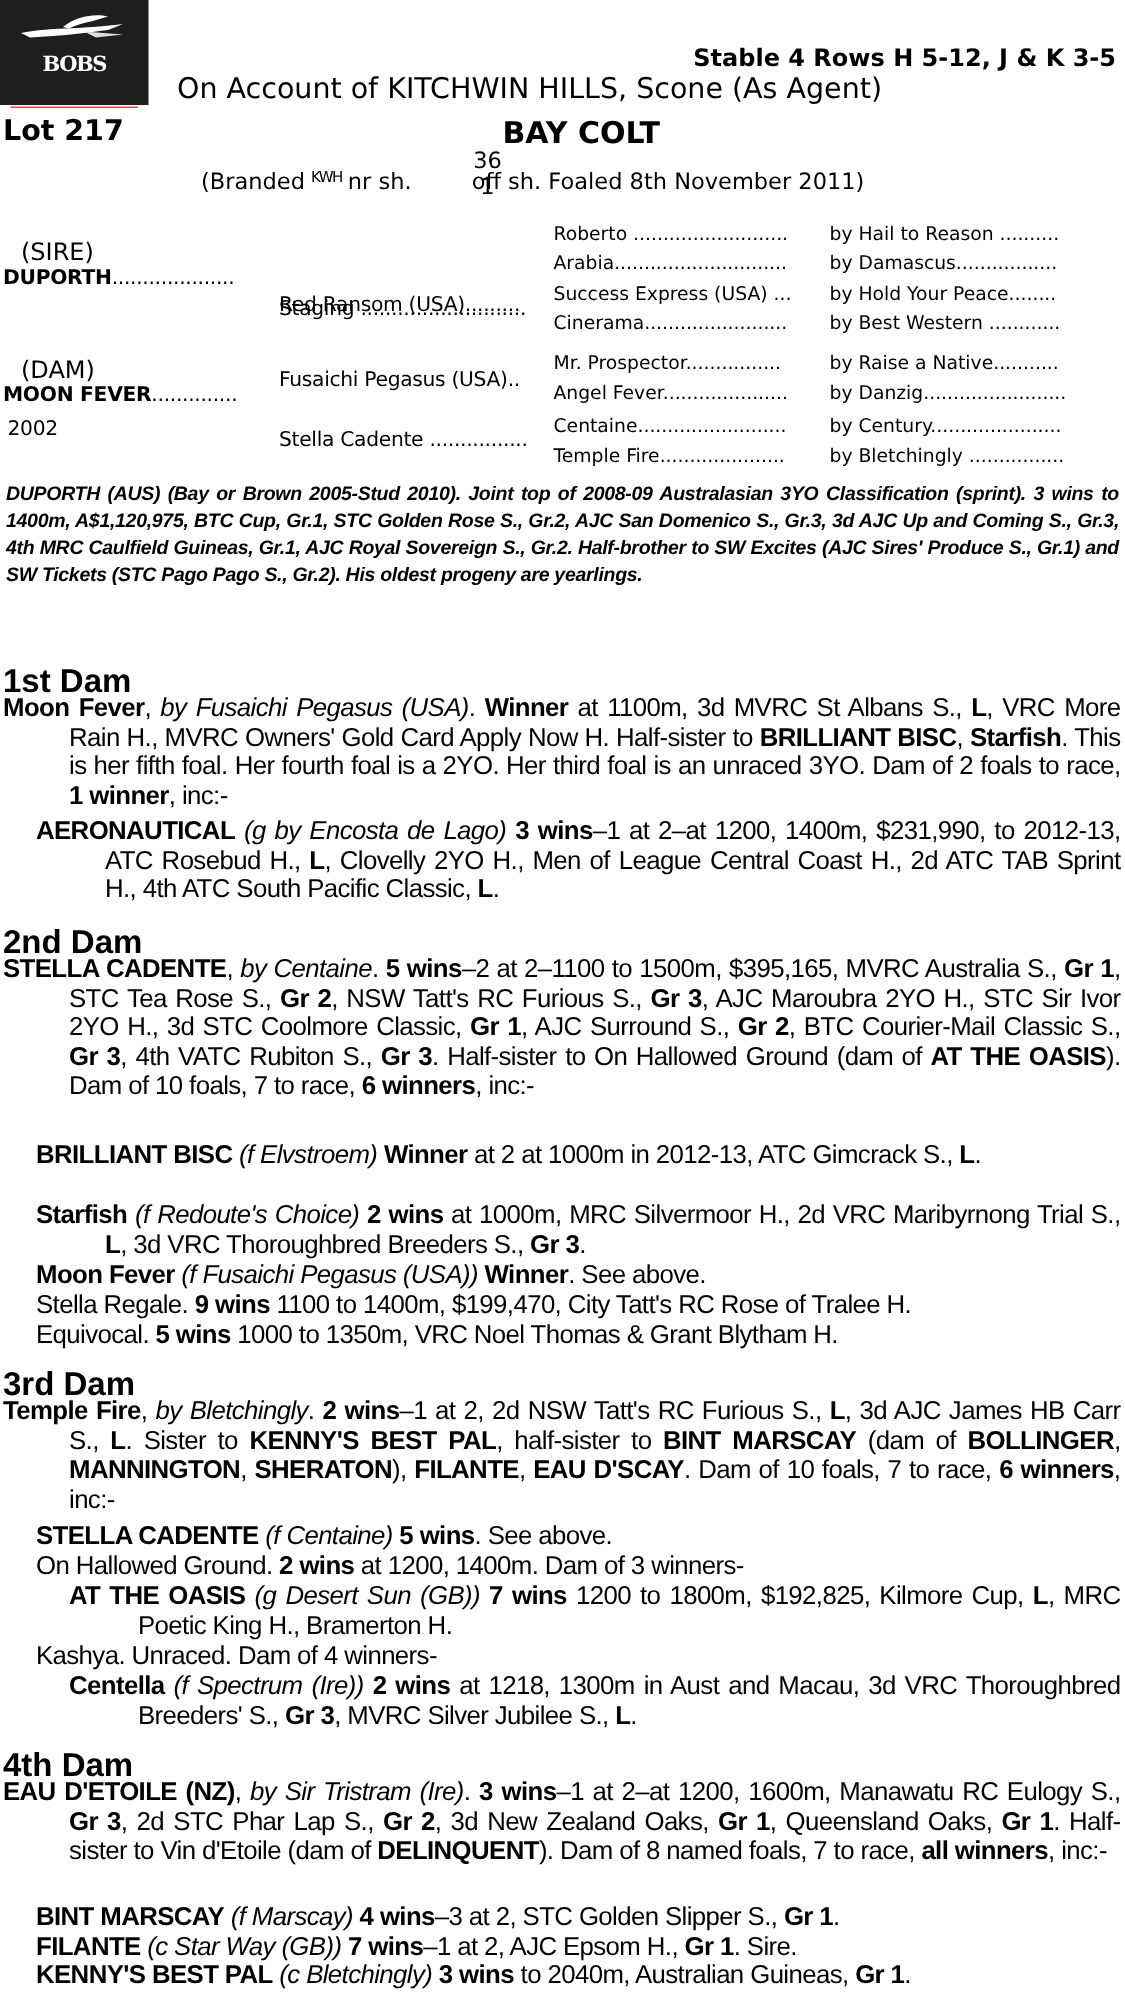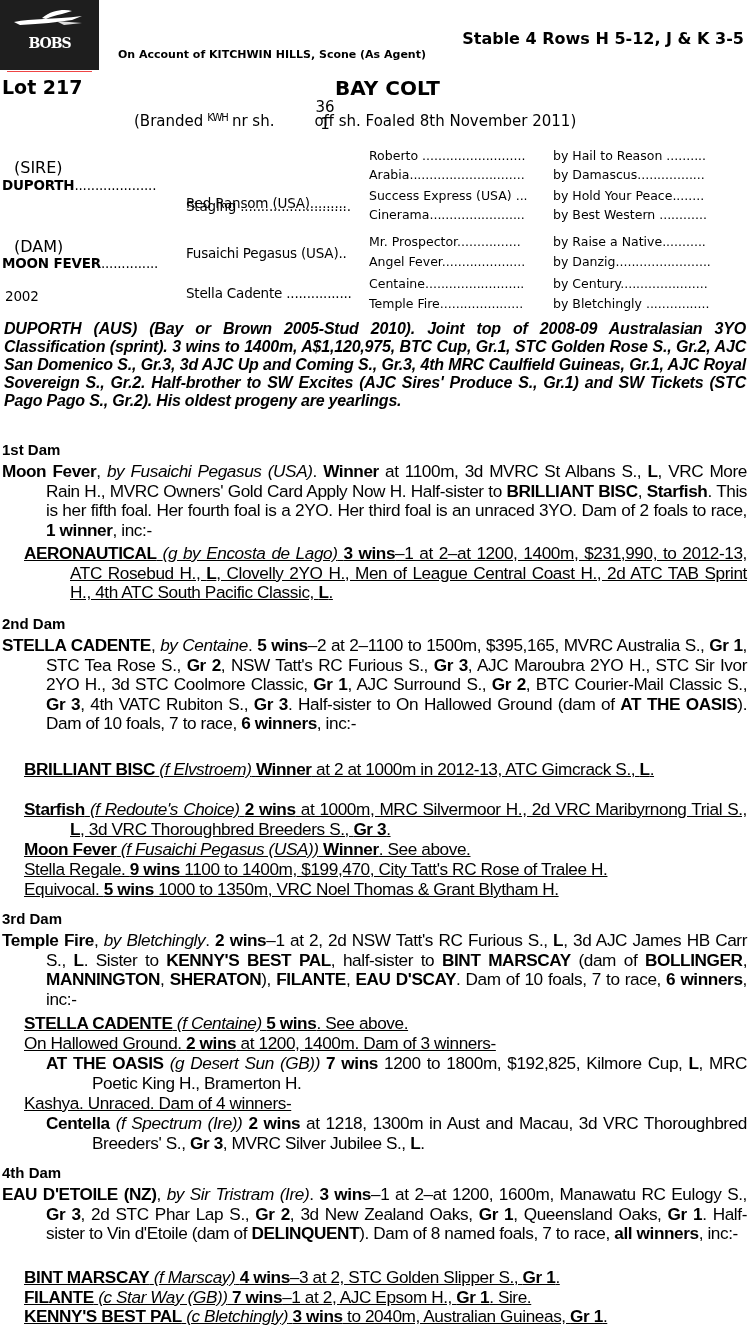--- a/index.html
+++ b/index.html
@@ -7,38 +7,38 @@
          font-family: "DejaVu Sans", sans-serif; color: #000; }
   .abs { position: absolute; white-space: nowrap; }
   .logo { left: 0; top: 0; width: 99px; height: 70px; background: #1e1e1e;
           color: #fff; text-align: center; }
   .logo .bird { position: absolute; left: 12px; top: 8px; width: 75px; height: 20px; }
   .logo .bobs { position: absolute; left: 0; right: 0; top: 32px; font-family: "DejaVu Serif", serif;
                 font-size: 14px; font-weight: bold; letter-spacing: -1px; line-height: 22px; }
   .logo .elig { position: absolute; left: 0; right: 0; top: 55px; font-family: "DejaVu Serif", serif;
                 font-size: 8.5px; letter-spacing: 1px; border-top: 1px solid #ef4444; margin: 16px 7px; line-height: 10px; }
   .stable { right: 6px; top: 29px; font-size: 16px; font-weight: bold; }
-  .account { left: 118px; top: 48px; font-size: 11px; font-weight: bold; }
+  .account { left: 118px; top: 48px; font-size: 19px; font-weight: normal; }
   .lot { left: 2px; top: 76px; font-size: 19px; font-weight: bold; }
   .colt { left: 335px; top: 76px; font-size: 20px; font-weight: bold; }
   .brand { left: 134px; top: 112px; font-size: 15px; }
   .brandmark { display: inline-block; font-size: 10px; letter-spacing: -1px; vertical-align: 5px; margin: 0 4px; }
   .frac { position: absolute; top: 99px; left: 314px; font-size: 15px; text-align: center; line-height: 17px; width: 22px; }
 
   .ped { font-size: 13.5px; letter-spacing: -0.2px; }
   .small { font-size: 16px; }
   .g1 { font-size: 12.5px; }
 
-  .para { position: absolute; left: 4px; right: 4px; font-size: 16px; line-height: 18px;
+  .para { position: absolute; left: 4px; right: 4px; font-size: 13px; line-height: 18px;
           text-align: justify; font-family: "Liberation Sans", sans-serif; letter-spacing: -0.35px; }
   .duporth { top: 320px; font-weight: bold; font-style: italic; letter-spacing: -0.2px; }
-  .sec-head { position: absolute; left: 2px; font-size: 15px; font-weight: bold; font-family: "Liberation Sans", sans-serif; }
+  .sec-head { position: absolute; left: 2px; font-size: 22px; font-weight: bold; font-family: "Liberation Sans", sans-serif; }
   .entry { position: absolute; left: 2px; right: 3px; font-size: 17.2px; line-height: 19.5px;
            font-family: "Liberation Sans", sans-serif; letter-spacing: -0.4px; text-align: justify; }
-  .entry.indent1 { left: 24px; text-decoration: underline; }
+  .entry.indent1 { left: 24px; }
   .entry.indent2 { left: 46px; }
   .hang { padding-left: 44px; text-indent: -44px; }
   .hang2 { padding-left: 46px; text-indent: -46px; }
   b { font-weight: bold; }
   i { font-style: italic; }
 </style>
 </head>
 <body>
 
 <div class="abs logo">
@@ -60,21 +60,21 @@
 </div>
 <div class="frac">
   <div>36</div>
   <div>1</div>
 </div>
 
 <div class="abs small" style="left:14px;top:158px;">(SIRE)</div>
 <div class="abs ped" style="left:2px;top:177px;"><b>DUPORTH</b><span>....................</span></div>
 <div class="abs small" style="left:14px;top:237px;">(DAM)</div>
 <div class="abs ped" style="left:2px;top:255px;"><b>MOON FEVER</b><span>..............</span></div>
-<div class="abs ped" style="left:5px;top:288px;">2002</div>
+<div class="abs ped" style="left:5px;top:278px;">2002</div>
 
 <div class="abs ped" style="left:186px;top:160px;margin-top:35px;">Red Ransom (USA).........</div>
 <div class="abs ped" style="left:186px;top:198px;text-align:right;">Staging ...........................</div>
 <div class="abs ped" style="left:186px;top:245px;">Fusaichi Pegasus (USA)..</div>
 <div class="abs ped" style="left:186px;top:285px;">Stella Cadente ................</div>
 
 <div class="abs g1" style="left:369px;top:148px;">Roberto ..........................</div>
 <div class="abs g1" style="left:553px;top:148px;">by Hail to Reason ..........</div>
 <div class="abs g1" style="left:369px;top:167px;">Arabia.............................</div>
 <div class="abs g1" style="left:553px;top:167px;">by Damascus.................</div>

